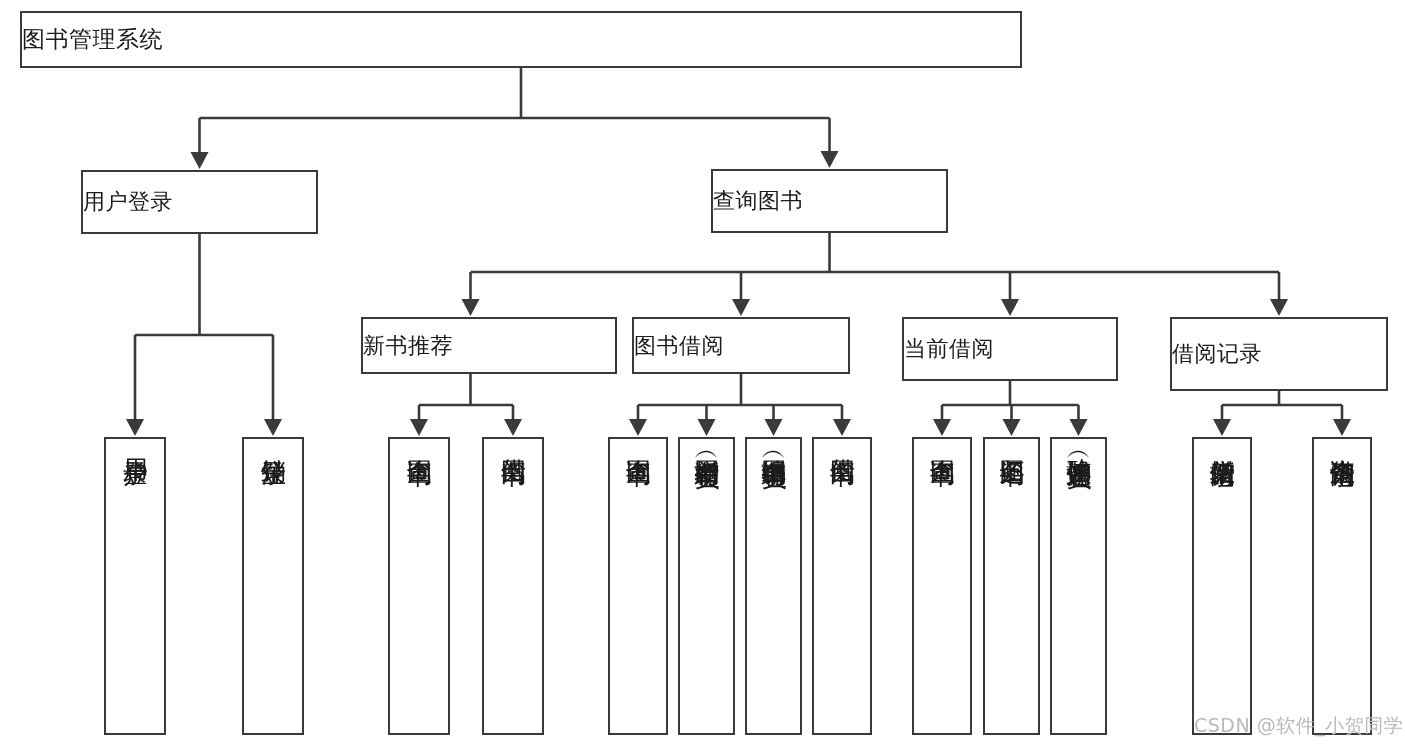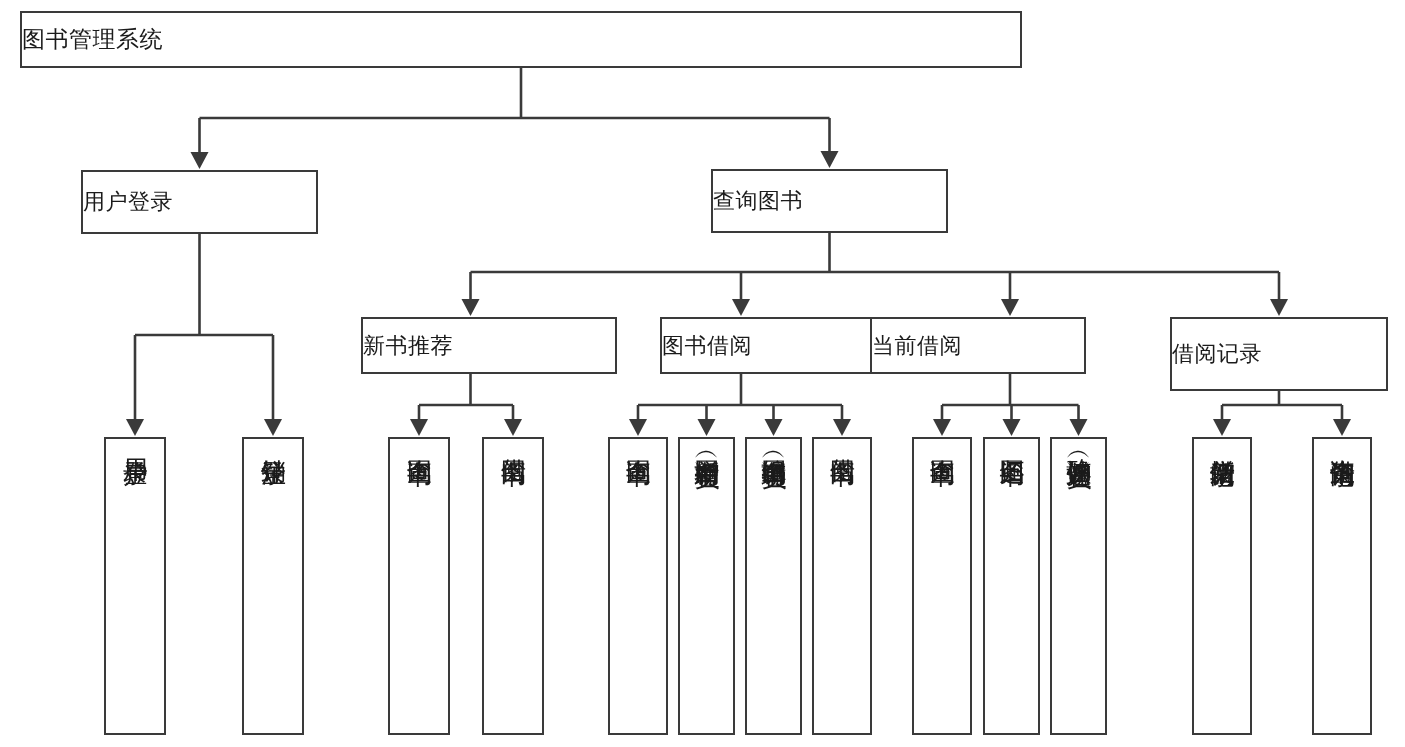--- a/index.html
+++ b/index.html
@@ -134,24 +134,24 @@
       </div>
       <div class="node horizontal" style="left: 81px; top: 170px; width: 237px; height: 64px;">
         <span class="label">用户登录</span>
       </div>
       <div class="node horizontal" style="left: 711px; top: 169px; width: 237px; height: 64px;">
         <span class="label">查询图书</span>
       </div>
       <div class="node horizontal" style="left: 361px; top: 317px; width: 256px; height: 57px;">
         <span class="label">新书推荐</span>
       </div>
-      <div class="node horizontal" style="left: 632px; top: 317px; width: 218px; height: 57px; margin-left: 28px;">
+      <div class="node horizontal" style="left: 632px; top: 317px; width: 218px; height: 57px;">
         <span class="label">图书借阅</span>
       </div>
-      <div class="node horizontal" style="left: 870px; top: 317px; width: 216px; height: 57px;">
+      <div class="node horizontal" style="left: 902px; top: 317px; width: 216px; height: 64px;">
         <span class="label">当前借阅</span>
       </div>
       <div class="node horizontal" style="left: 1170px; top: 317px; width: 218px; height: 74px;">
         <span class="label">借阅记录</span>
       </div>
       <div class="node vertical" style="left: 104px; top: 437px; width: 62px; height: 298px;">
         <span class="label">用户登录</span>
       </div>
       <div class="node vertical" style="left: 242px; top: 437px; width: 62px; height: 298px;">
         <span class="label">注销登录</span>
@@ -183,13 +183,14 @@
       <div class="node vertical" style="left: 1050px; top: 437px; width: 57px; height: 298px;">
         <span class="label">确认归还（管理员）</span>
       </div>
       <div class="node vertical" style="left: 1192px; top: 437px; width: 60px; height: 298px;">
         <span class="label">新增借阅记录</span>
       </div>
       <div class="node vertical" style="left: 1312px; top: 437px; width: 60px; height: 298px;">
         <span class="label">查询借阅记录</span>
       </div>
     </div>
+  <div class="watermark" style="left:1194px; top:713px;">CSDN @软件_小贺同学</div>
 </div>
 
 </body></html>

